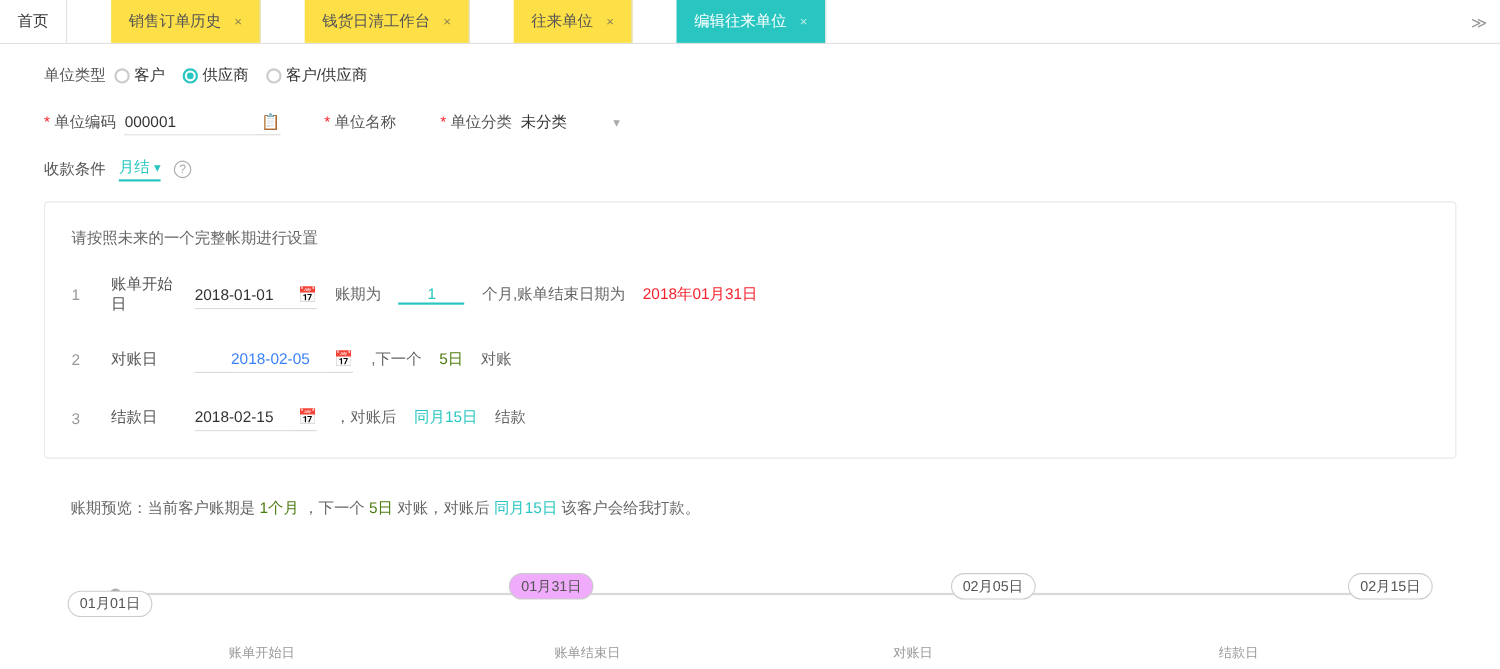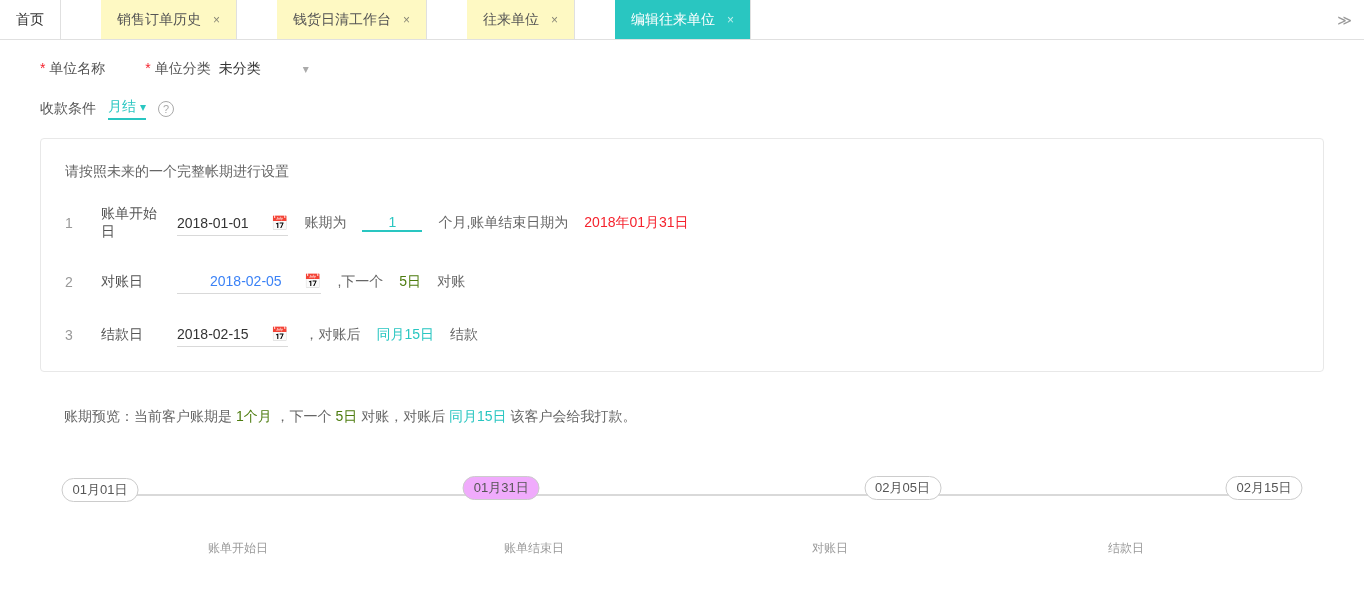--- a/index.html
+++ b/index.html
@@ -17,21 +17,21 @@
     .tab-item {
       display: flex;
       align-items: center;
       padding: 0 16px;
       cursor: pointer;
       font-size: 14px;
       color: #555;
       border-right: 1px solid #e0e0e0;
       white-space: nowrap;
       position: relative;
-      background: #fef9c3;
+      background: #fde047;
       gap: 8px;
     }
     .tab-item.active {
       background: #29c6c1;
       color: #fff;
     }
     .tab-item.home {
       background: #fff;
       color: #333;
     }
@@ -290,22 +290,48 @@
     <span>编辑往来单位</span>
     <span class="tab-close">×</span>
   </div>
   <div class="tab-expand">
     <span>≫</span>
   </div>
 </div>
 
 <div class="main-content">
 
-
   <div class="form-row">
+    <div class="form-field">
+      <span class="unit-type-label">单位类型</span>
+      <div class="radio-group">
+        <div class="radio-item">
+          <div class="radio-circle"></div>
+          <span>客户</span>
+        </div>
+        <div class="radio-item">
+          <div class="radio-circle checked"></div>
+          <span>供应商</span>
+        </div>
+        <div class="radio-item">
+          <div class="radio-circle"></div>
+          <span>客户/供应商</span>
+        </div>
+      </div>
+    </div>
+  </div>
+
+  <div class="form-row">
+    <div class="form-field">
+      <span class="field-label required">单位编码</span>
+      <div class="input-with-icon">
+        <input type="text" class="" style="border: none; outline: none; font-size: 14px; color: rgb(51, 51, 51); width: 120px; padding: 4px 0px;" value="000001">
+        <span class="calendar-icon">📋</span>
+      </div>
+    </div>
     <div class="form-field">
       <span class="field-label required">单位名称</span>
     </div>
     <div class="form-field">
       <span class="field-label required">单位分类</span>
       <div class="select-field">
         <span class="select-value">未分类</span>
         <span class="select-arrow">▾</span>
       </div>
     </div>
@@ -375,21 +401,21 @@
     <div style="position: relative; height: 60px;">
 
       <div style="position: absolute; top: 18px; left: 20px; right: 20px; height: 2px; background: #d9d9d9;"></div>
 
       <div style="display: flex; justify-content: space-between; align-items: flex-start; position: relative; z-index: 1; padding: 0 20px;">
 
         <div style="display: flex; flex-direction: column; align-items: center; gap: 4px;">
           <div style="width: 10px; height: 10px; border-radius: 50%; background: #aaa; margin-top: 14px;"></div>
         </div>
 
-        <div style="position: absolute; left: calc(0% + 20px); transform: translateX(-50%); top: 2px;">
+        <div style="position: absolute; left: calc(0% + 20px); transform: translateX(-50%); top: 16px;">
           <div style="background:#fff; border:1px solid #ccc; border-radius:12px; padding:2px 10px; font-size:13px; color:#555; white-space:nowrap;">01月01日</div>
         </div>
 
         <div style="position: absolute; left: calc(33.33% + 20px); transform: translateX(-50%); top: 0;">
           <div style="background:#f0abfc; border:1px solid #ccc; border-radius:12px; padding:2px 10px; font-size:13px; color:#555; white-space:nowrap;">01月31日</div>
         </div>
 
         <div style="position: absolute; left: calc(66.66% + 20px); transform: translateX(-50%); top: 0;">
           <div style="background:#fff; border:1px solid #ccc; border-radius:12px; padding:2px 10px; font-size:13px; color:#555; white-space:nowrap;">02月05日</div>
         </div>

